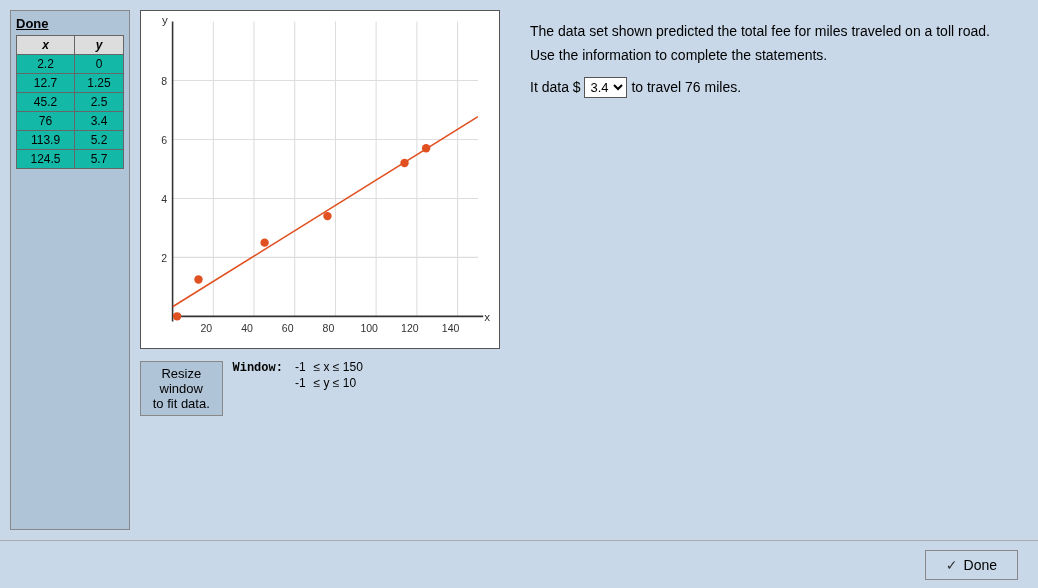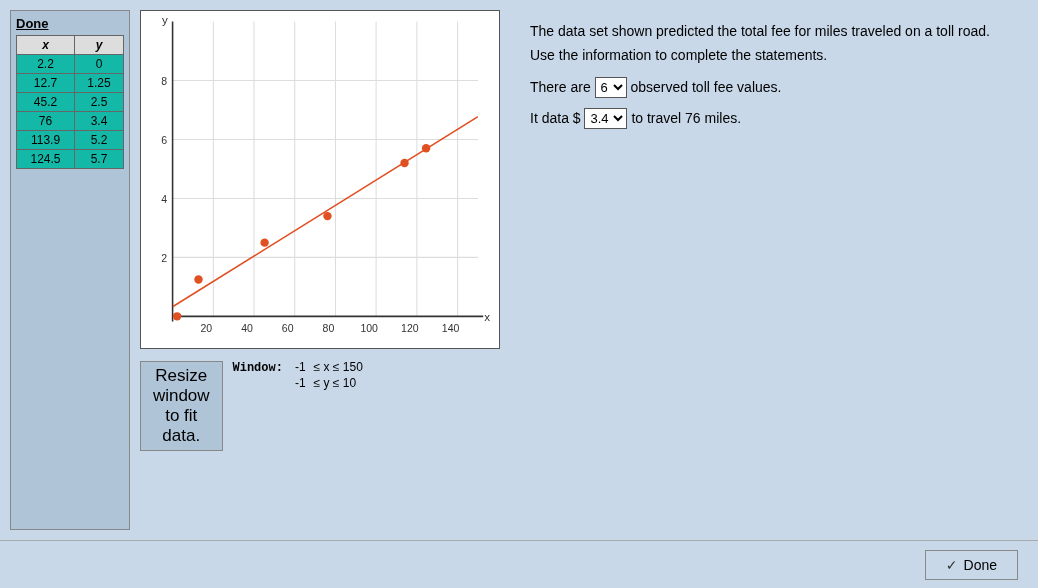--- a/index.html
+++ b/index.html
@@ -101,21 +101,21 @@
 
     .window-table td {
       padding: 1px 4px;
       font-size: 12px;
     }
 
     .resize-btn {
       background: #b0c4d8;
       border: 1px solid #888;
       padding: 4px 8px;
-      font-size: 17px;
+      font-size: 13px;
       cursor: pointer;
       text-align: center;
       margin-top: 6px;
       width: 100px;
     }
 
     
     .right-panel {
       flex: 1;
       padding: 10px 20px;
@@ -295,29 +295,20 @@
           </tr>
         </tbody>
           </table>
       </div>
     </div>
   </div>
 
   <div class="right-panel">
     <p>The data set shown predicted the total fee for miles traveled on a toll road. Use the information to complete the statements.</p>
 
-    <p>
-      <span>There are</span>
-      <select class="inline-select">
-        <option>6</option>
-        <option>5</option>
-        <option>7</option>
-      </select>
-      <span>observed toll fee values.</span>
-    </p>
 
     <p>
       <span>It data $</span>
       <select class="inline-select">
         <option>3.4</option>
         <option>2.5</option>
         <option>5.2</option>
       </select>
       <span>to travel 76 miles.</span>
     </p>

